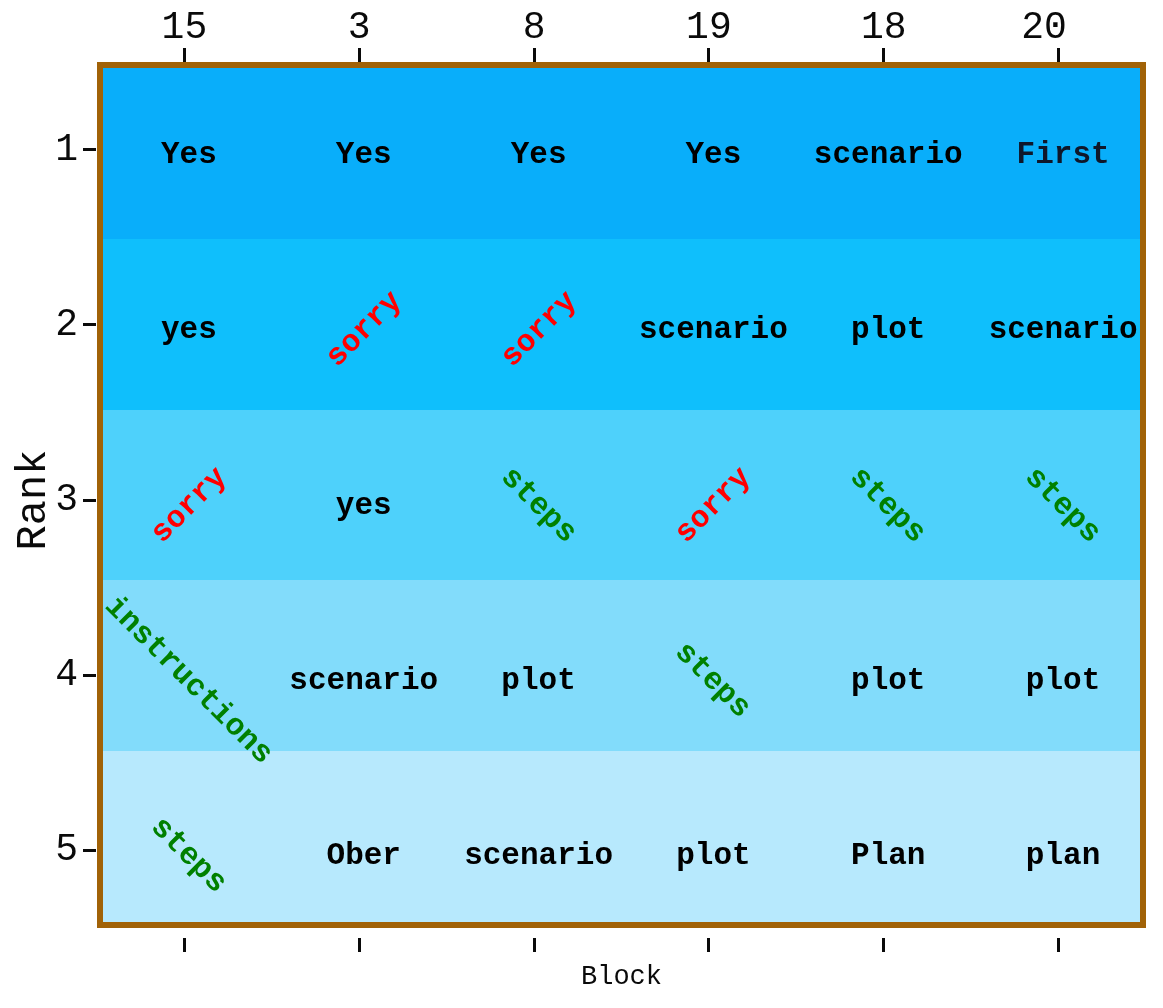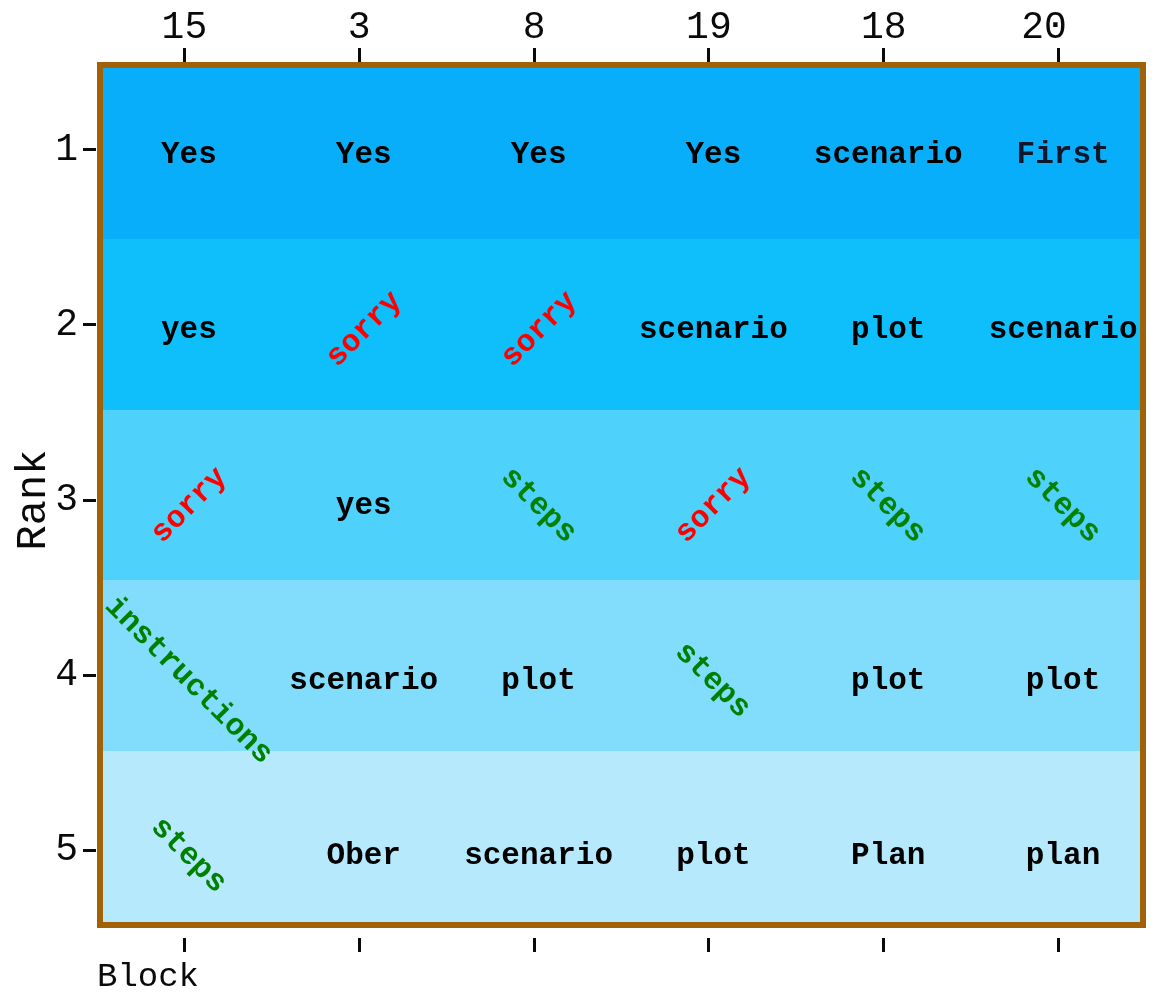--- a/index.html
+++ b/index.html
@@ -38,21 +38,21 @@
     font-size:38px;color:#0a0a0a;
   }
   .tick{
     position:absolute;background:#0a0a0a;
   }
   .tick.vert{width:3px;height:14px;}
   .tick.horz{width:13px;height:3px;}
   #x-axis-label{
     position:absolute;
     left:97px;width:1049px;top:950px;height:54px;
-    text-align:left;font-size:34px;color:#0a0a0a;
+    text-align:center;font-size:27px;color:#0a0a0a;
     line-height:54px;
   }
   #y-axis-label{
     position:absolute;
     left:34px;top:500px;
     transform:translate(-50%,-50%) rotate(-90deg);
     font-size:42px;color:#0a0a0a;white-space:nowrap;
   }
 </style>
 </head>

